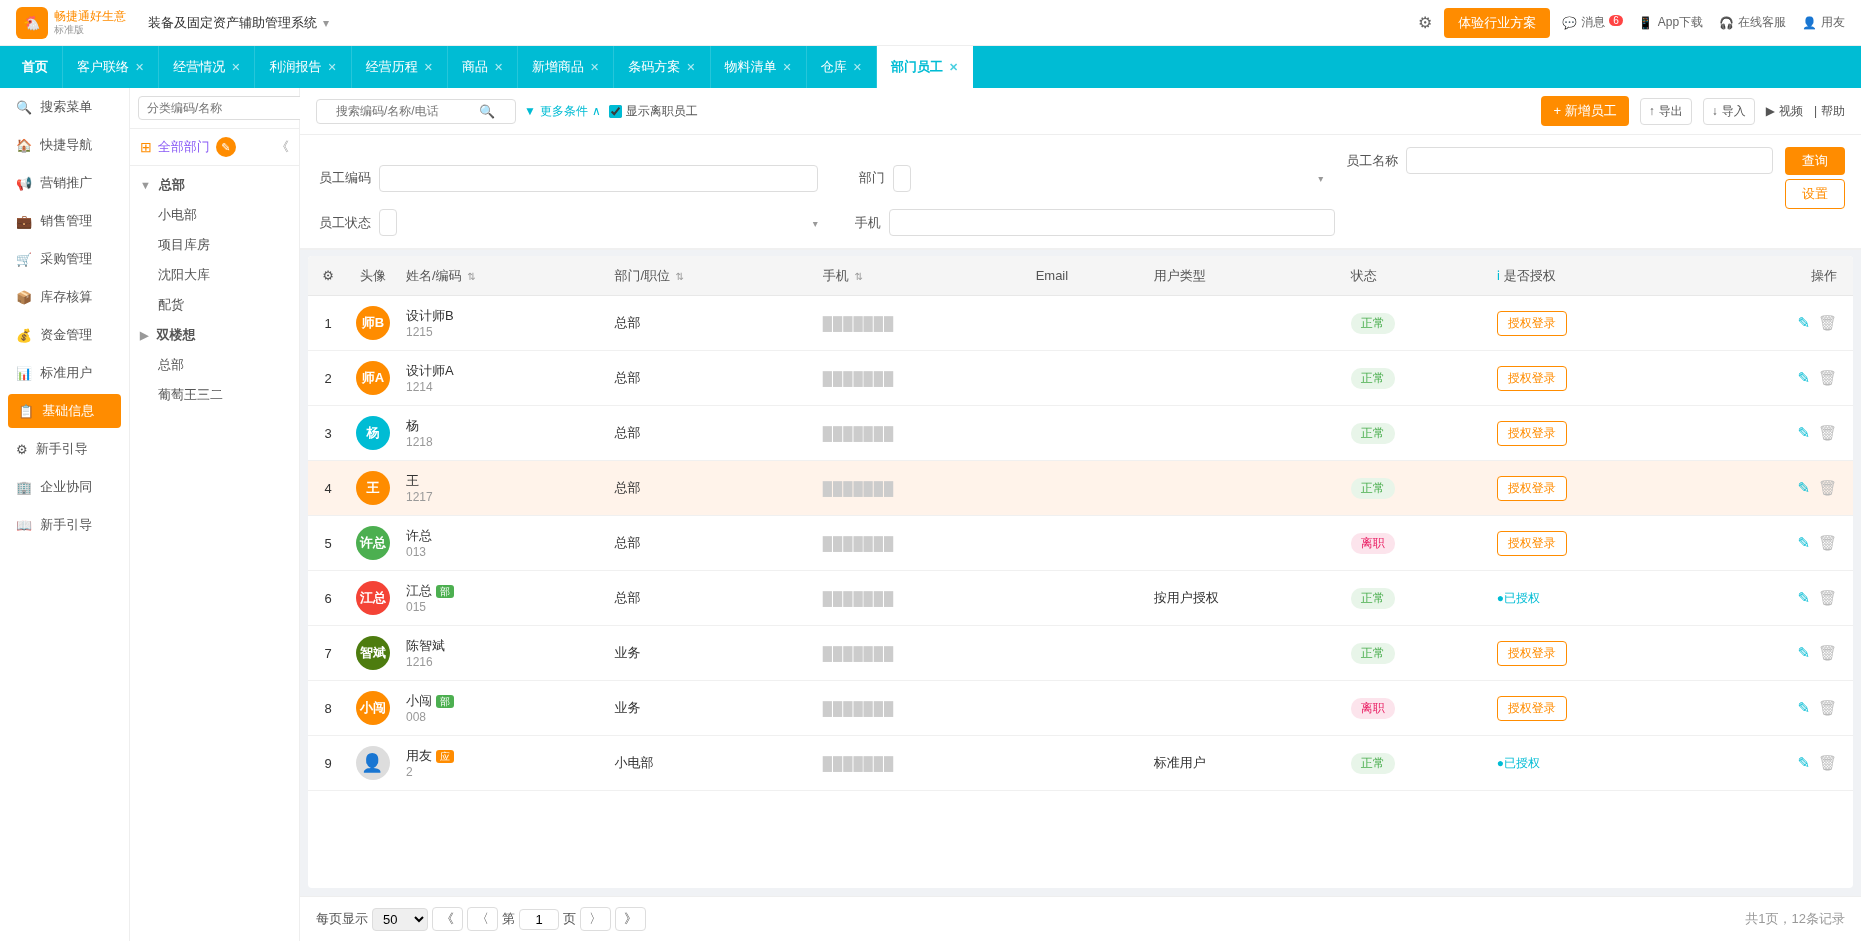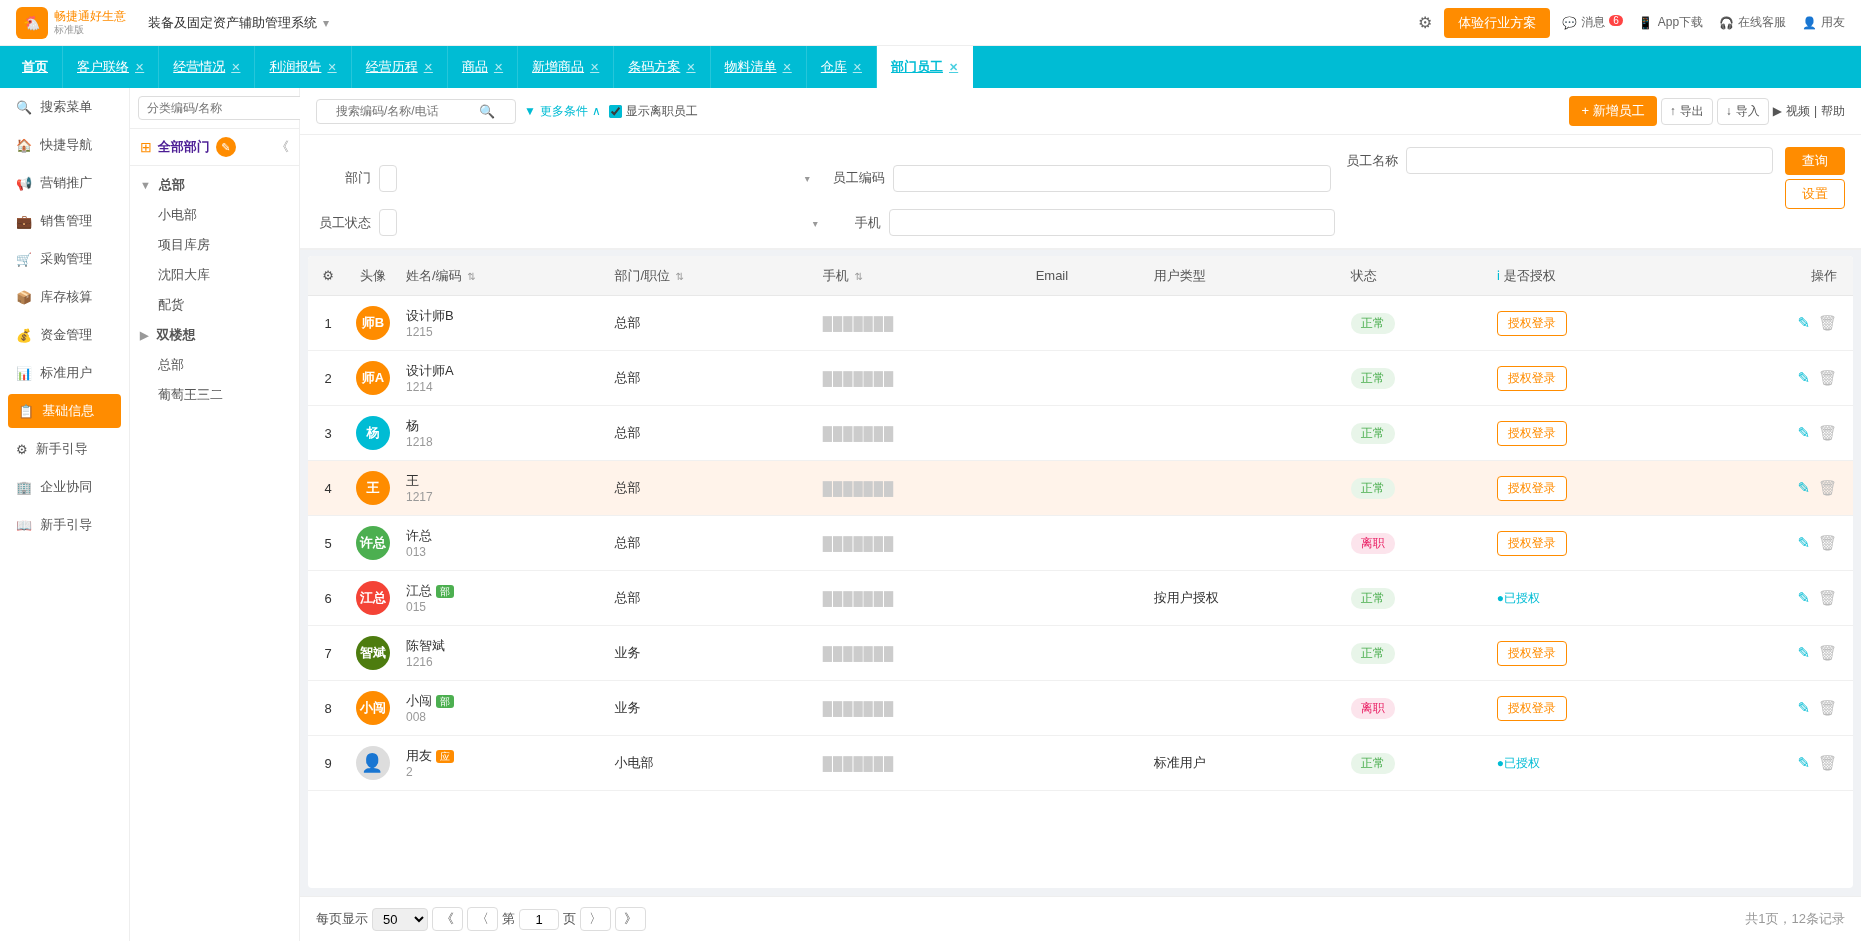--- a/index.html
+++ b/index.html
@@ -12,58 +12,58 @@
     .logo-text { font-size: 12px; color: #ff8c00; line-height: 1.2; }
     .system-title { flex: 1; display: flex; align-items: center; gap: 6px; font-size: 13px; color: #333; }
     .top-actions { display: flex; align-items: center; gap: 16px; margin-left: auto; }
     .top-btn { display: flex; align-items: center; gap: 4px; font-size: 12px; color: #666; cursor: pointer; }
     .badge { background: #f44; color: #fff; border-radius: 8px; padding: 0 4px; font-size: 10px; position: relative; top: -2px; }
     .trial-btn { background: #ff8c00; color: #fff; border: none; border-radius: 4px; padding: 6px 14px; font-size: 13px; cursor: pointer; }
     .gear-btn { color: #666; cursor: pointer; font-size: 16px; }
 
     
     .nav-tabs { background: #00bcd4; display: flex; align-items: center; height: 42px; padding: 0 8px; gap: 0; overflow: hidden; }
-    .nav-tab { padding: 0 14px; height: 55px; display: flex; align-items: center; color: #fff; font-size: 13px; cursor: pointer; white-space: nowrap; border-right: 1px solid rgba(255,255,255,0.15); text-decoration: underline; }
+    .nav-tab { padding: 0 14px; height: 55px; display: flex; align-items: center; color: #fff; font-size: 13px; cursor: pointer; white-space: nowrap; border-right: 1px solid rgba(255,255,255,0.15); }
     .nav-tab.active { background: #fff; color: #00bcd4; font-weight: bold; }
     .nav-tab .close-x { margin-left: 6px; font-size: 11px; opacity: 0.7; }
     .nav-tab.home { font-weight: bold; }
 
     
     .main-layout { display: flex; height: calc(100vh - 88px); overflow: hidden; }
 
     
     .sidebar { width: 130px; background: #fff; border-right: 1px solid #eee; display: flex; flex-direction: column; overflow-y: auto; }
     .sidebar-menu-item { display: flex; align-items: center; gap: 8px; padding: 10px 16px; font-size: 13px; color: #555; cursor: pointer; }
     .sidebar-menu-item.active { background: #ff8c00; color: #fff; border-radius: 4px; margin: 2px 8px; padding: 8px 10px; }
 
     
     .dept-panel { width: 170px; background: #fff; border-right: 1px solid #eee; display: flex; flex-direction: column; }
     .dept-search { padding: 8px; display: flex; align-items: center; gap: 4px; border-bottom: 1px solid #eee; }
     .dept-search input { flex: 1; border: 1px solid #ddd; border-radius: 4px; padding: 4px 8px; font-size: 12px; }
     .dept-header { display: flex; align-items: center; padding: 8px 10px; gap: 6px; border-bottom: 1px solid #eee; }
-    .dept-header-text { font-size: 13px; font-weight: bold; color: #4c1d95; }
+    .dept-header-text { font-size: 13px; font-weight: normal; color: #8b5cf6; }
     .dept-edit-btn { width: 20px; height: 20px; border-radius: 50%; background: #ff8c00; color: #fff; display: flex; align-items: center; justify-content: center; font-size: 11px; cursor: pointer; }
     .dept-collapse { margin-left: auto; cursor: pointer; color: #999; }
     .dept-tree { flex: 1; overflow-y: auto; padding: 4px 0; }
     .dept-tree-item { padding: 6px 12px 6px 20px; font-size: 13px; color: #555; cursor: pointer; display: flex; align-items: center; gap: 4px; }
     .dept-tree-item.parent { font-weight: bold; padding-left: 10px; }
     .dept-tree-item.child { padding-left: 28px; }
     .dept-tree-item .toggle { color: #999; font-size: 11px; margin-right: 4px; }
 
     
     .content-area { flex: 1; display: flex; flex-direction: column; overflow: hidden; background: #f0f2f5; }
 
     
     .content-toolbar { background: #fff; padding: 8px 16px; display: flex; align-items: center; gap: 8px; border-bottom: 1px solid #eee; }
     .search-box { display: flex; align-items: center; border: 1px solid #ddd; border-radius: 4px; padding: 4px 19px; gap: 4px; width: 200px; }
     .search-box input { border: none; outline: none; font-size: 12px; width: 100%; }
     .filter-btn { display: flex; align-items: center; gap: 4px; color: #00bcd4; font-size: 12px; cursor: pointer; }
     .show-resigned { display: flex; align-items: center; gap: 4px; color: #555; font-size: 12px; }
     .show-resigned input[type=checkbox] { accent-color: #00bcd4; }
-    .toolbar-right { margin-left: auto; display: flex; align-items: center; gap: 4px; }
+    .toolbar-right { margin-left: auto; display: flex; align-items: center; gap: 11px; }
     .add-btn { background: #ff8c00; color: #fff; border: none; border-radius: 4px; padding: 6px 12px; font-size: 13px; cursor: pointer; display: flex; align-items: center; gap: 4px; }
     .export-btn { display: flex; align-items: center; gap: 4px; color: #555; font-size: 12px; cursor: pointer; padding: 4px 8px; border: 1px solid #ddd; border-radius: 4px; background: #fff; }
     .view-btns { display: flex; align-items: center; gap: 4px; color: #555; font-size: 12px; cursor: pointer; }
     .filter-row { display: flex; align-items: center; gap: 8px; }
     .filter-label { color: #555; font-size: 13px; min-width: 55px; text-align: right; }
     .filter-select { flex: 1; border: 1px solid #ddd; border-radius: 4px; padding: 5px 8px; font-size: 13px; color: #333; background: #fff; appearance: none; cursor: pointer; position: relative; }
     .filter-select-wrap { flex: 1; position: relative; }
     .filter-select-wrap::after { content: '▾'; position: absolute; right: 8px; top: 50%; transform: translateY(-50%); color: #999; font-size: 10px; pointer-events: none; }
     .filter-input { flex: 1; border: 1px solid #ddd; border-radius: 4px; padding: 5px 8px; font-size: 13px; color: #333; outline: none; }
     .query-btn { background: #ff8c00; color: #fff; border: none; border-radius: 4px; padding: 5px 16px; font-size: 13px; cursor: pointer; }
@@ -271,30 +271,30 @@
         <div class="view-btns">
           <span>|</span>
           <span>帮助</span>
         </div>
       </div>
     </div>
 
     <div style="background:#fff;padding:12px 16px;border-bottom:2px solid #f0f0f0;margin-bottom:6px">
       <div style="display:grid;grid-template-columns:1fr 1fr 1fr;gap:12px;align-items:center">
         <div class="filter-row">
+          <span class="filter-label">员工编码</span>
+          <input class="filter-input" type="text" style="">
+        </div>
+        <div class="filter-row">
           <span class="filter-label">部门</span>
           <div class="filter-select-wrap">
             <select class="filter-select">
               <option value=""></option>
             </select>
           </div>
-        </div>
-        <div class="filter-row">
-          <span class="filter-label">员工编码</span>
-          <input class="filter-input" type="text" style="">
         </div>
         <div style="display:flex;align-items:flex-start;gap:12px">
           <div class="filter-row" style="flex:1">
             <span class="filter-label">员工名称</span>
             <input class="filter-input" type="text" style="">
           </div>
           <div style="display:flex;flex-direction:column;gap:4px">
             <button class="query-btn">查询</button>
             <button class="set-btn">设置</button>
           </div>

